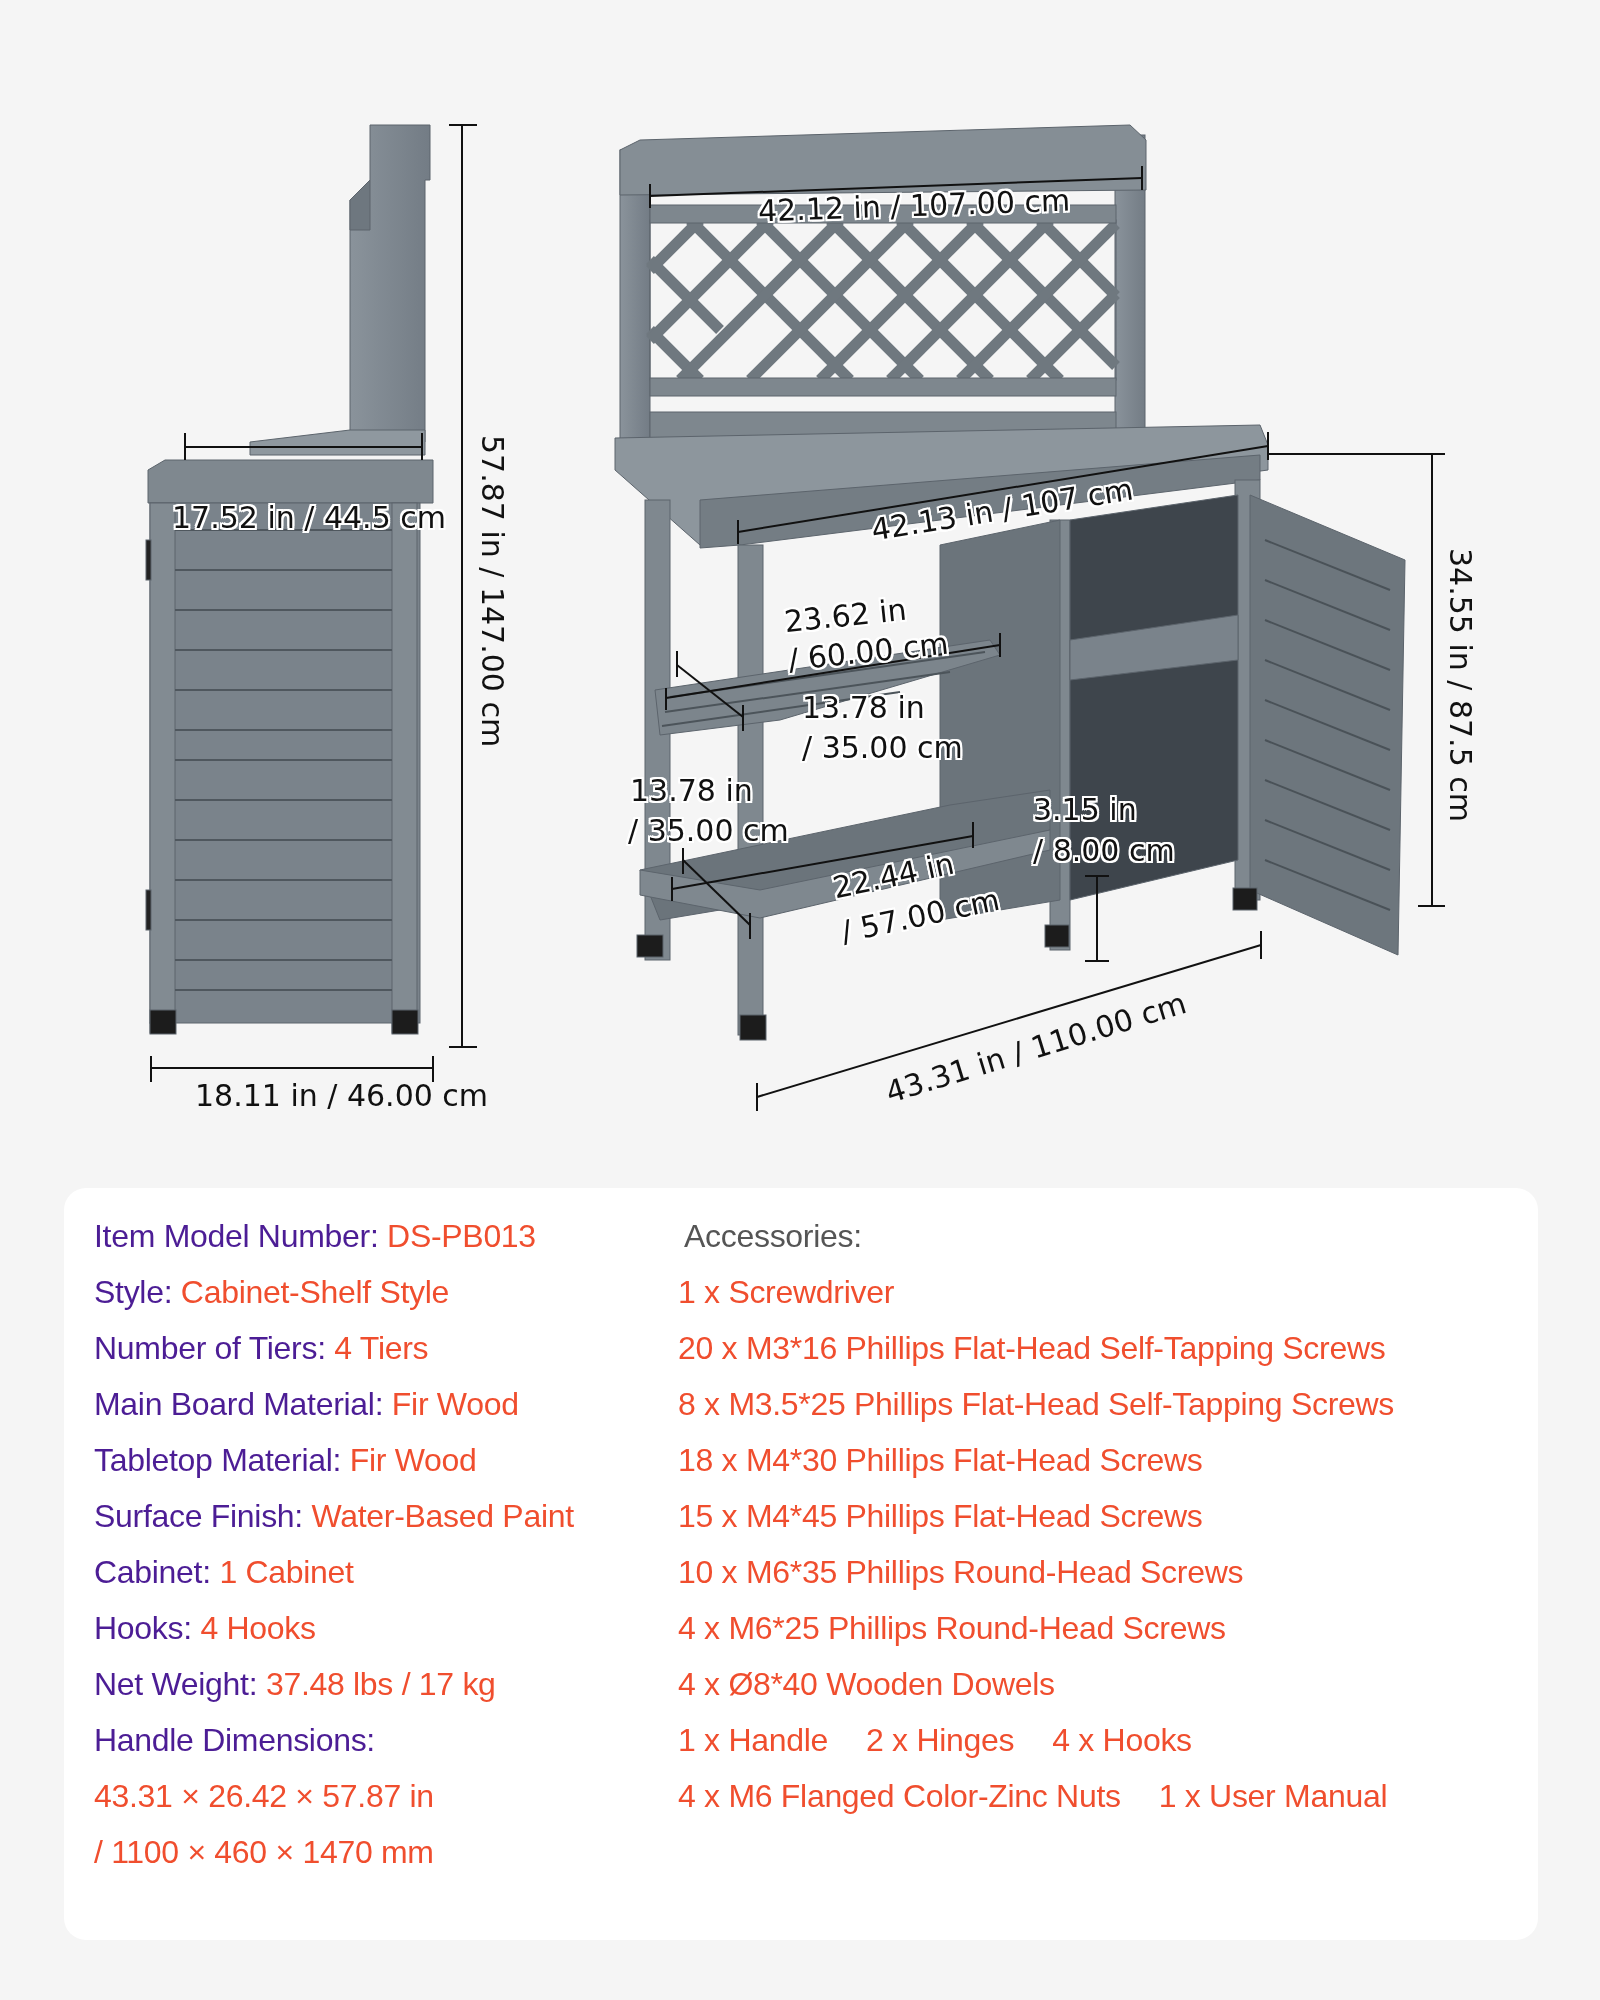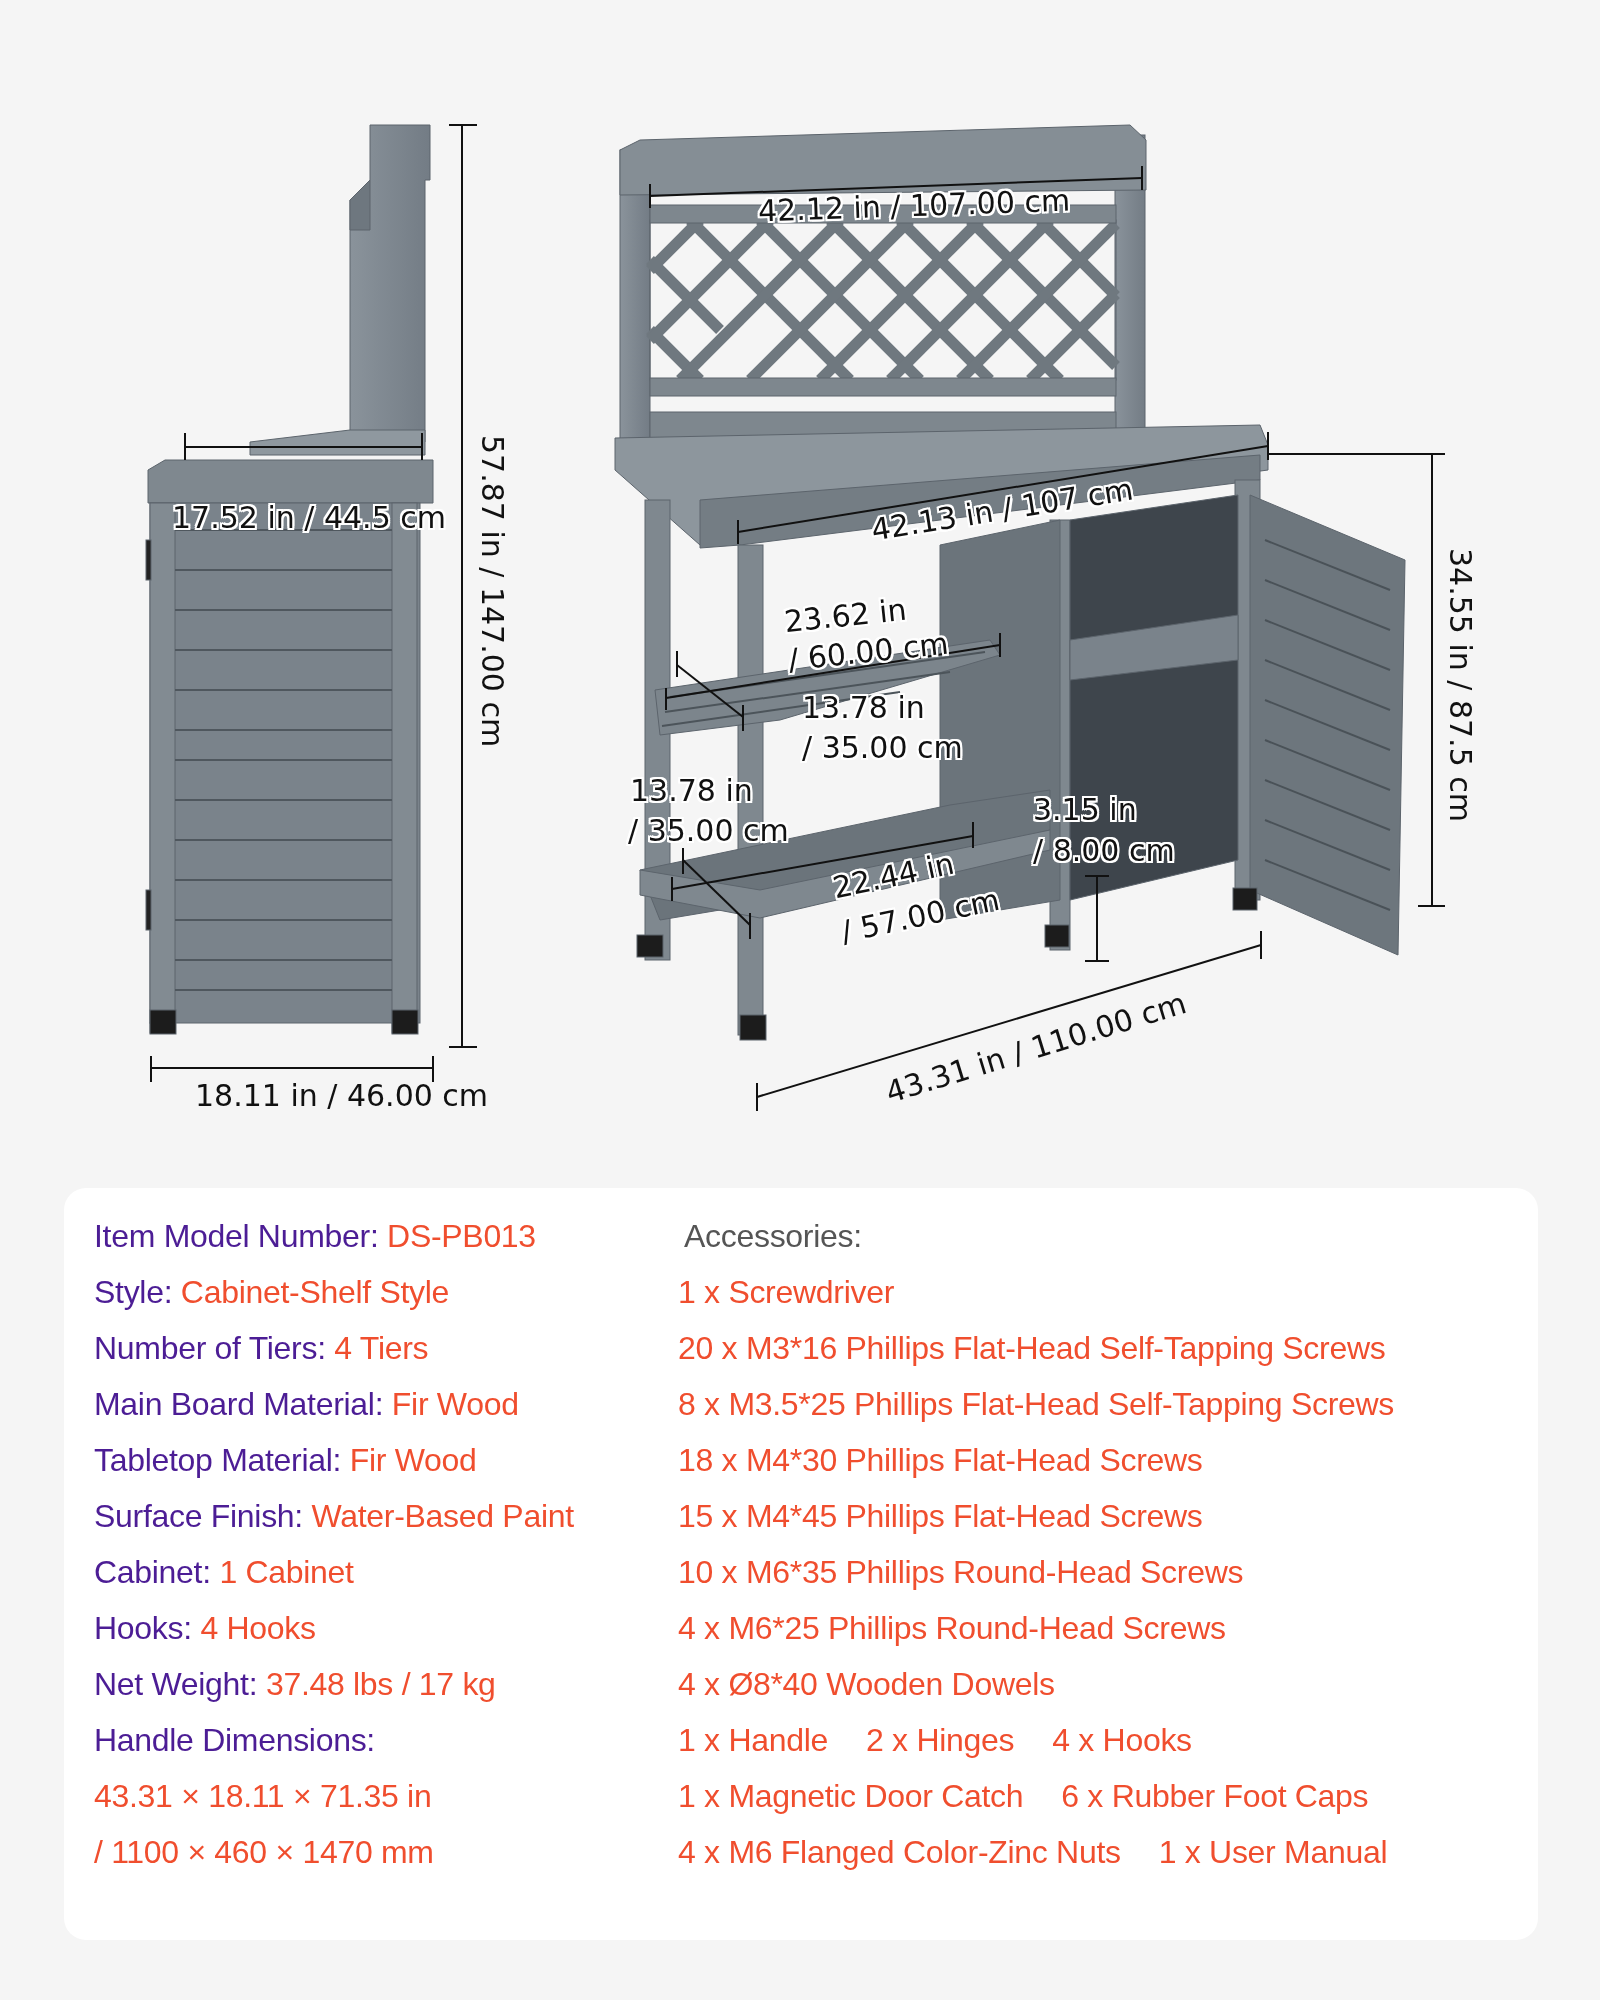--- a/index.html
+++ b/index.html
@@ -215,37 +215,34 @@
     <div class="row"><span class="lbl">Item Model Number: </span><span class="val">DS-PB013</span></div>
     <div class="row"><span class="lbl">Style: </span><span class="val">Cabinet-Shelf Style</span></div>
     <div class="row"><span class="lbl">Number of Tiers: </span><span class="val">4 Tiers</span></div>
     <div class="row"><span class="lbl">Main Board Material: </span><span class="val">Fir Wood</span></div>
     <div class="row"><span class="lbl">Tabletop Material: </span><span class="val">Fir Wood</span></div>
     <div class="row"><span class="lbl">Surface Finish: </span><span class="val">Water-Based Paint</span></div>
     <div class="row"><span class="lbl">Cabinet: </span><span class="val">1 Cabinet</span></div>
     <div class="row"><span class="lbl">Hooks: </span><span class="val">4 Hooks</span></div>
     <div class="row"><span class="lbl">Net Weight: </span><span class="val">37.48 lbs / 17 kg</span></div>
     <div class="row"><span class="lbl">Handle Dimensions:</span></div>
-    <div class="row"><span class="val">43.31 × 18.11 × 71.35 in</span></div>
+    <div class="row"><span class="val">43.31 × 26.42 × 57.87 in</span></div>
     <div class="row"><span class="val">/ 1100 × 460 × 1470 mm</span></div>
   </div>
 
   <div class="col-right">
     <div class="row acc-head">Accessories:</div>
     <div class="row val">1 x Screwdriver</div>
     <div class="row val">20 x M3*16 Phillips Flat-Head Self-Tapping Screws</div>
     <div class="row val">8 x M3.5*25 Phillips Flat-Head Self-Tapping Screws</div>
     <div class="row val">18 x M4*30 Phillips Flat-Head Screws</div>
     <div class="row val">15 x M4*45 Phillips Flat-Head Screws</div>
     <div class="row val">10 x M6*35 Phillips Round-Head Screws</div>
     <div class="row val">4 x M6*25 Phillips Round-Head Screws</div>
     <div class="row val">4 x Ø8*40 Wooden Dowels</div>
     <div class="row val acc-row">
       <span>1 x Handle</span><span class="gap"></span><span>2 x Hinges</span><span class="gap"></span><span>4 x Hooks</span>
     </div>
     <div class="row val acc-row">
-      <span>1 x Magnetic Door Catch</span><span class="gap"></span><span>6 x Rubber Foot Caps</span>
-    </div>
-    <div class="row val acc-row">
       <span>4 x M6 Flanged Color-Zinc Nuts</span><span class="gap"></span><span>1 x User Manual</span>
     </div>
   </div>
 </div>
 
 </body></html>

